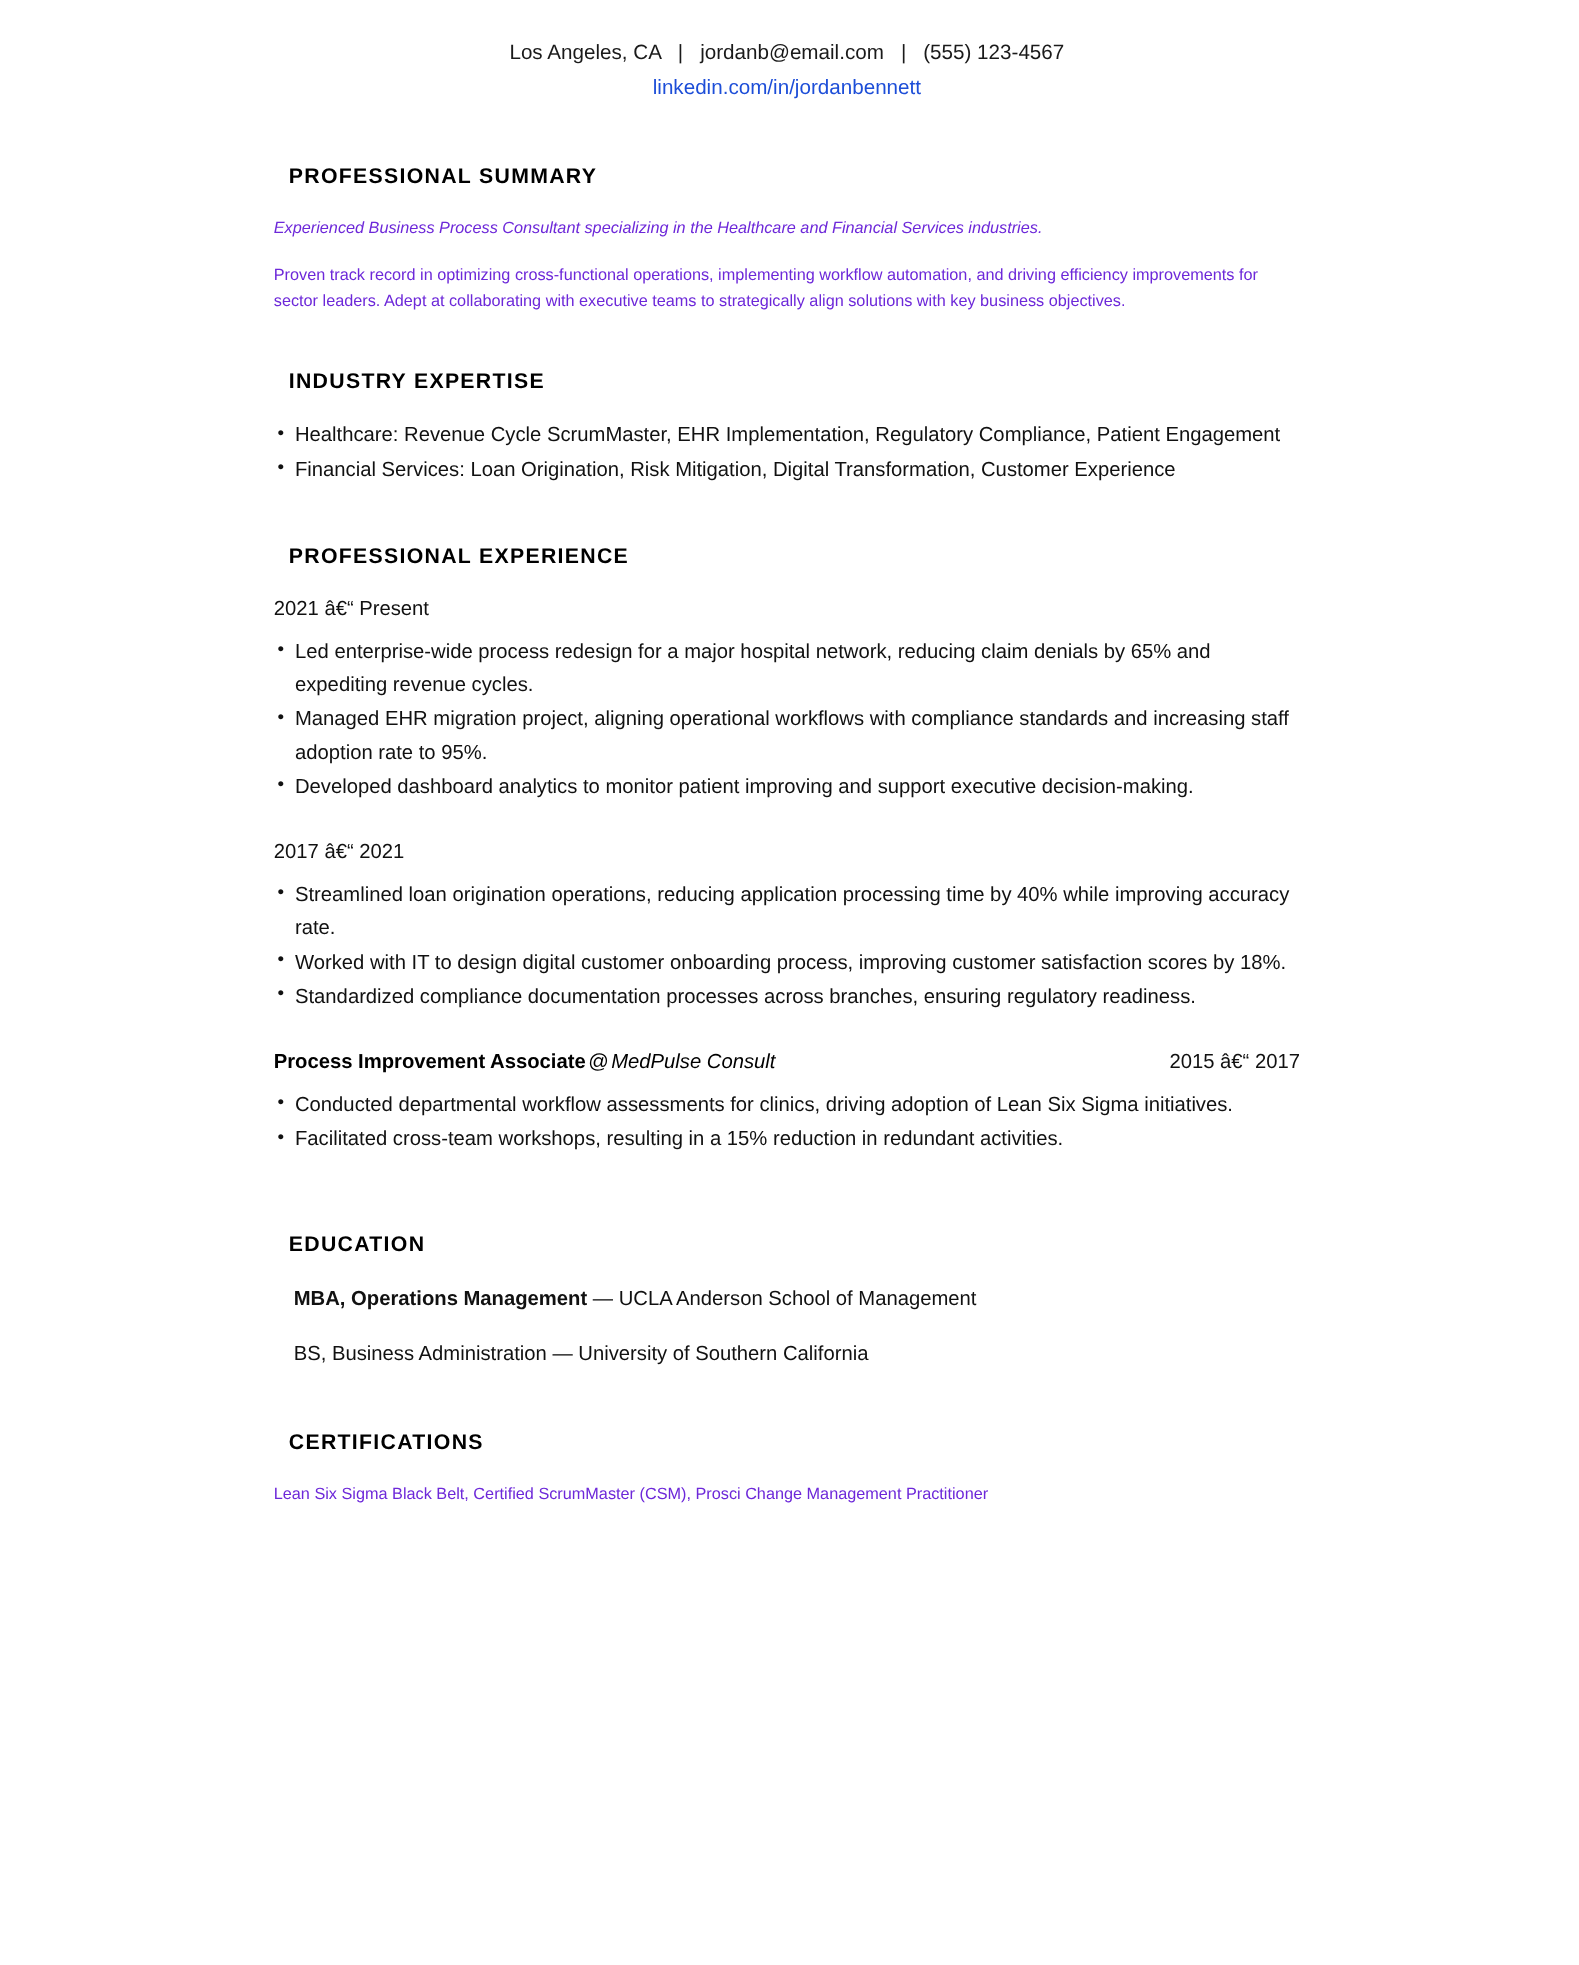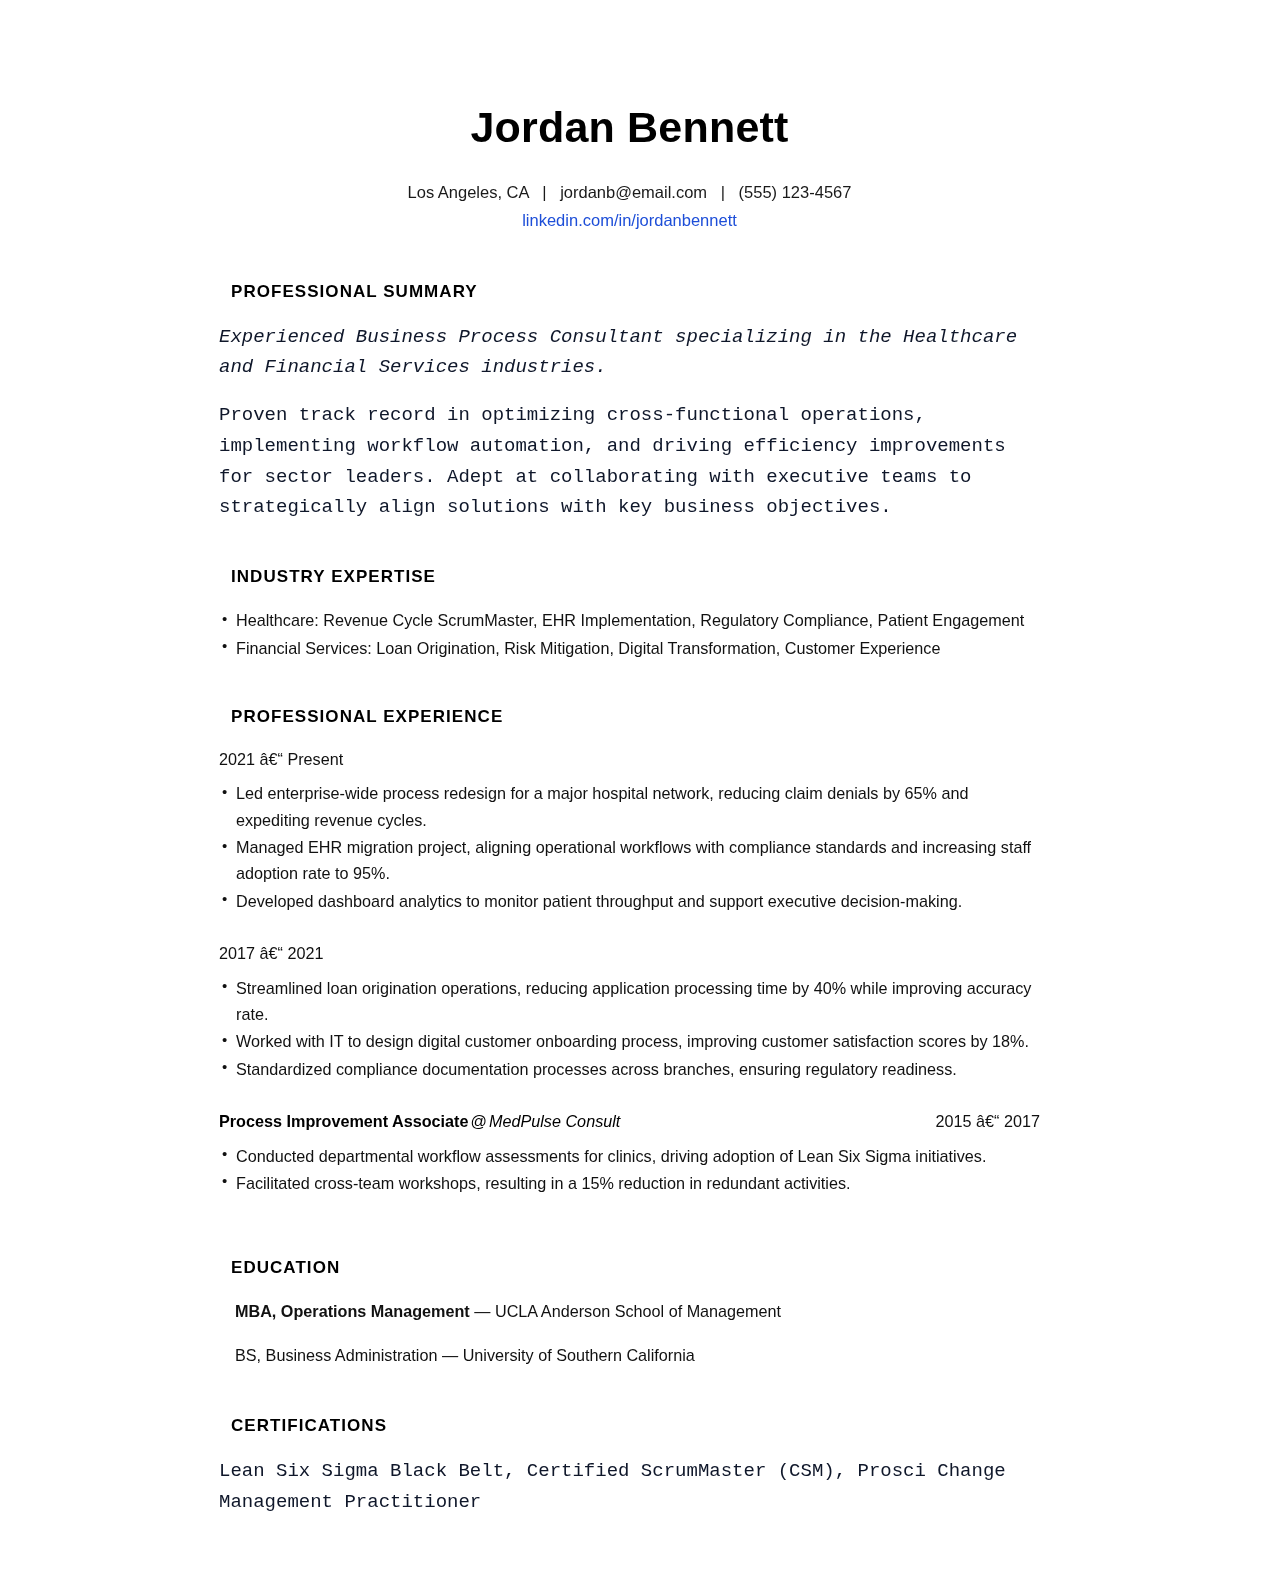--- a/index.html
+++ b/index.html
@@ -64,25 +64,24 @@
   }
   .section-heading {
     font-size: 17px;
     font-weight: bold;
     letter-spacing: 1.05px;
     text-transform: uppercase;
     color: #000;
     margin: 0 0 20px 12px;
   }
   .para {
-    font-size: 19px;
+    font-size: 13px;
     line-height: 1.62;
-    color: #0f172a;
+    color: #6d28d9;
     margin: 0 0 17px 0;
-    font-family: Liberation Mono, monospace;
   }
   .para.italic {
     font-style: italic;
   }
   .para:last-child {
     margin-bottom: 0;
   }
 
   
   ul.bullets {
@@ -167,21 +166,20 @@
   .section--education { margin-top: 62px; }
   .section--certifications { margin-top: 46px; }
 </style>
 </head>
 <body>
 
 <div class="page">
   <div class="content">
 
     <div>
-      <h1 class="resume-name">Jordan Bennett</h1>
 
       <div class="contact-line">
         <span>Los Angeles, CA</span>
         <span class="contact-sep">|</span>
         <span>jordanb@email.com</span>
         <span class="contact-sep">|</span>
         <span>(555) 123-4567</span>
       </div>
 
       <div class="contact-line2">
@@ -206,21 +204,21 @@
     <div class="section section--experience">
       <div class="section-heading">PROFESSIONAL EXPERIENCE</div>
 
       <div class="job">
         <div class="job-header">
           <div class="job-dates">2021 â€“ Present</div>
         </div>
         <ul class="bullets">
           <li>Led enterprise-wide process redesign for a major hospital network, reducing claim denials by 65% and expediting revenue cycles.</li>
           <li>Managed EHR migration project, aligning operational workflows with compliance standards and increasing staff adoption rate to 95%.</li>
-          <li>Developed dashboard analytics to monitor patient throughput and support executive decision-making.</li>
+          <li>Developed dashboard analytics to monitor patient improving and support executive decision-making.</li>
         </ul>
       </div>
 
       <div class="job">
         <div class="job-header">
           <div class="job-dates">2017 â€“ 2021</div>
         </div>
         <ul class="bullets">
           <li>Streamlined loan origination operations, reducing application processing time by 40% while improving accuracy rate.</li>
           <li>Worked with IT to design digital customer onboarding process, improving customer satisfaction scores by 18%.</li>

